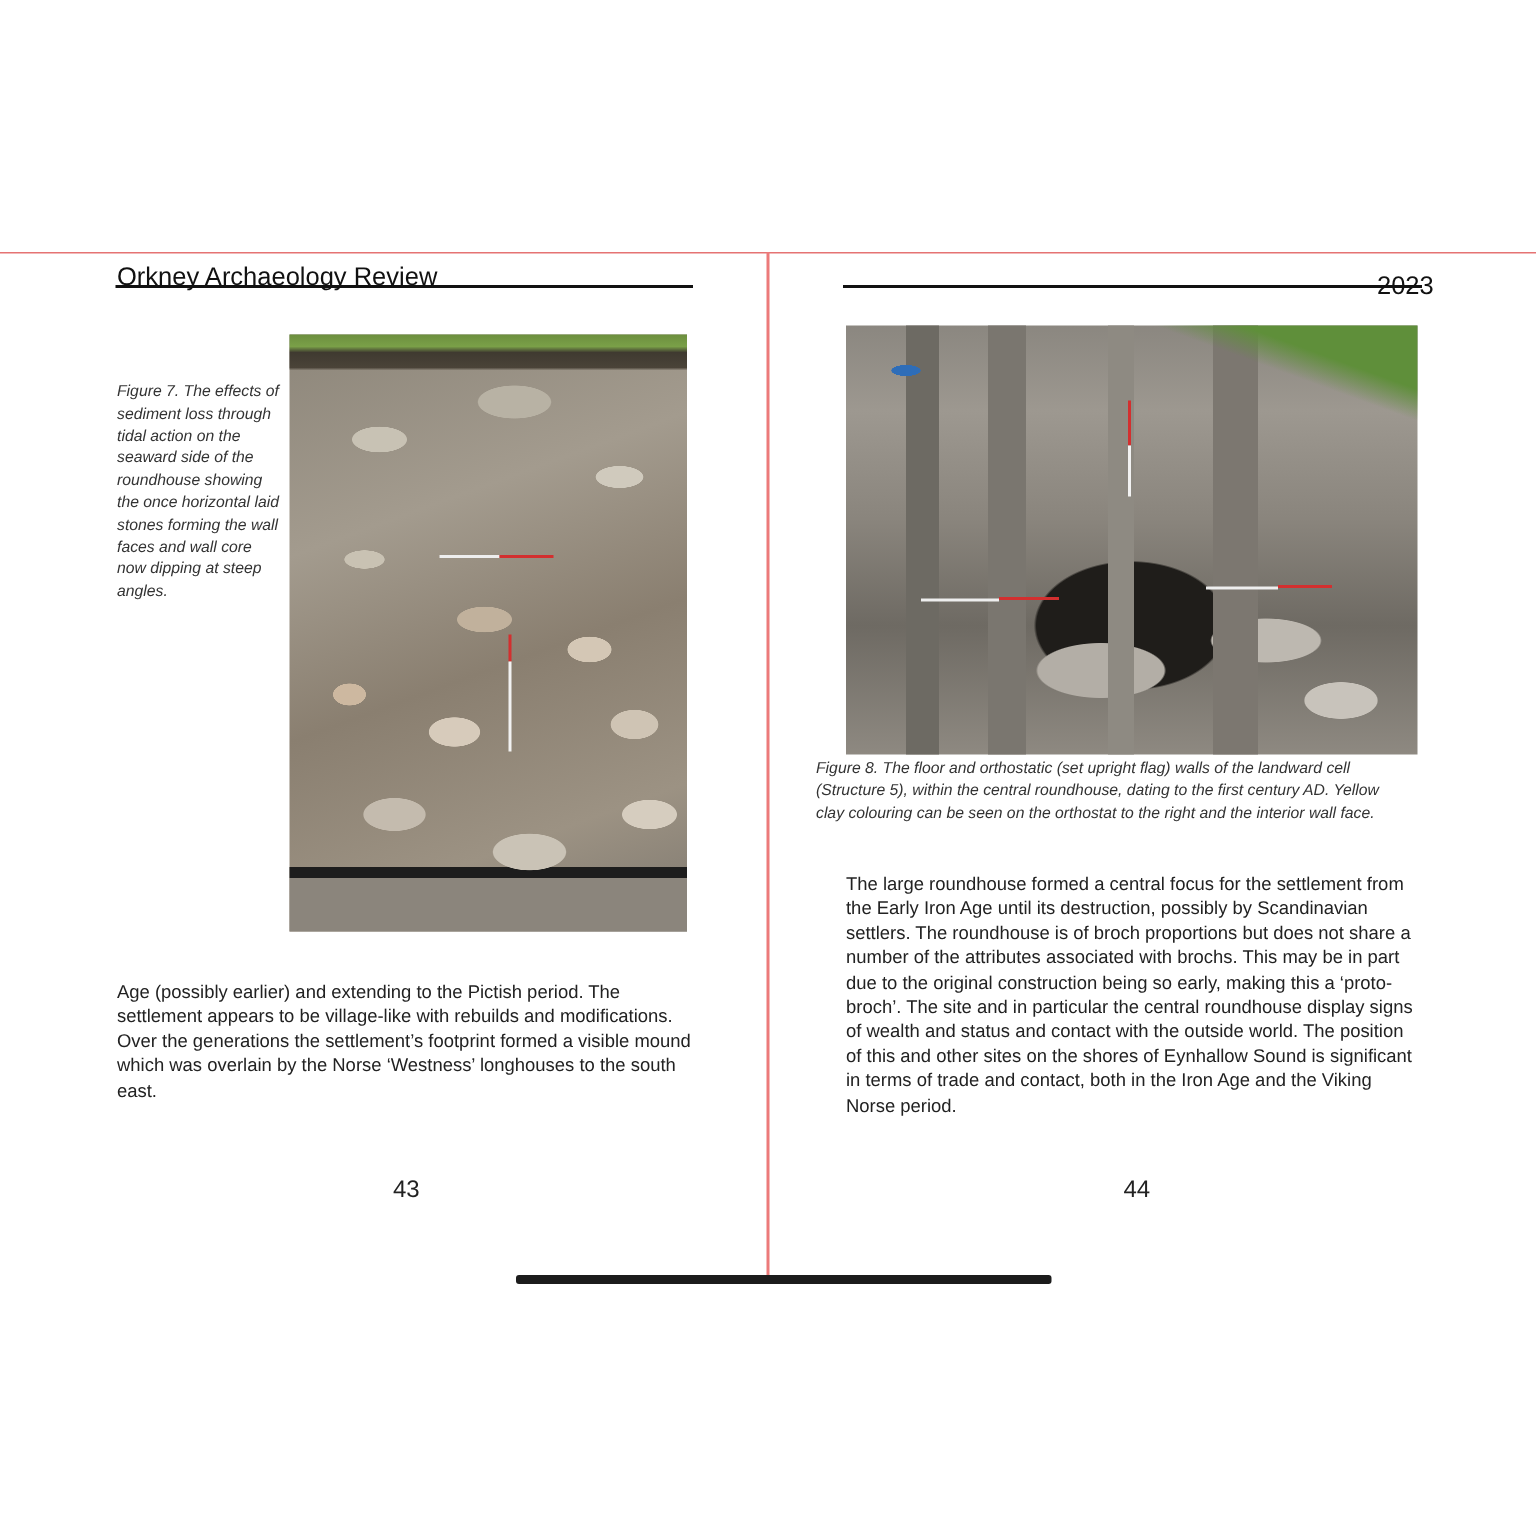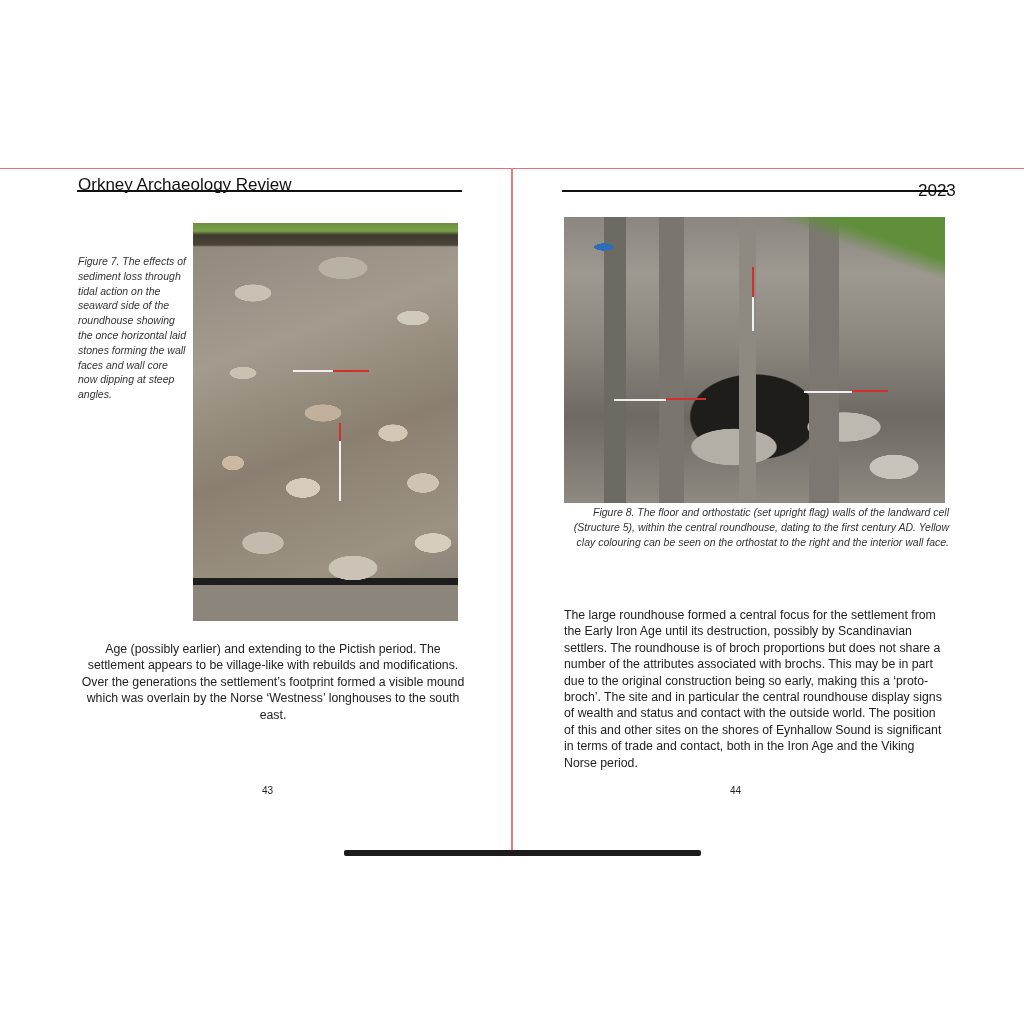--- a/index.html
+++ b/index.html
@@ -10,22 +10,22 @@
       color: #222;
     }
     .hline-top { position: absolute; left: 0; top: 168px; width: 1024px; height: 1px; background: #e57373; }
     .vline { position: absolute; left: 511px; top: 168px; width: 2px; height: 682px; background: #ec7a7a; }
     .bottom-bar { position: absolute; left: 344px; top: 850px; width: 357px; height: 6px; background: #1c1c1c; border-radius: 2px; }
 
     .running-head { position: absolute; font-size: 17px; color: #111; }
     .head-rule { position: absolute; height: 2px; background: #111; }
 
     .caption { position: absolute; font-style: italic; font-size: 10.5px; line-height: 14.8px; color: #333; }
-    .body-text { position: absolute; font-size: 12.3px; line-height: 16.4px; color: #222; margin-top: 26px; }
-    .page-num { position: absolute; font-size: 10px; color: #222; }
+    .body-text { position: absolute; font-size: 12.3px; line-height: 16.4px; color: #222; }
+    .page-num { position: absolute; font-size: 16px; color: #222; }
 
     .photo { position: absolute; overflow: hidden; }
     .photo-left {
       left: 193px; top: 223px; width: 265px; height: 398px;
       background:
         linear-gradient(180deg, #6c8f3e 0px, #7aa048 8px, #3f3a30 12px, #4a4338 22px, transparent 24px),
         radial-gradient(ellipse 30px 14px at 60px 70px, #c8c2b4 60%, transparent 62%),
         radial-gradient(ellipse 40px 18px at 150px 45px, #b8b2a4 60%, transparent 62%),
         radial-gradient(ellipse 26px 12px at 220px 95px, #d0cabd 60%, transparent 62%),
         radial-gradient(ellipse 22px 10px at 50px 150px, #c9c2b3 60%, transparent 62%),
@@ -66,38 +66,38 @@
 
   <div class="caption" style="left:78px; top:220px; width:108px;margin-top:34px;">Figure 7. The effects of sediment loss through tidal action on the seaward side of the roundhouse showing the once horizontal laid stones forming the wall faces and wall core now dipping at steep angles.</div>
 
   <div class="photo photo-left" title="Excavation photo of collapsed roundhouse wall stones with grass bank at top and scale bars">
     <div class="scale-bar" style="left:100px; top:147px; width:40px; background:#eee;"></div>
     <div class="scale-bar" style="left:140px; top:147px; width:36px; background:#d32f2f;"></div>
     <div class="scale-bar" style="left:146px; top:200px; width:2px; height:18px; background:#d32f2f;"></div>
     <div class="scale-bar" style="left:146px; top:218px; width:2px; height:60px; background:#f2f2f2;"></div>
   </div>
 
-  <div class="body-text" style="left:78px; top:615px; width:390px;text-align:center;">Age (possibly earlier) and extending to the Pictish period. The settlement appears to be village-like with rebuilds and modifications. Over the generations the settlement’s footprint formed a visible mound which was overlain by the Norse ‘Westness’ longhouses to the south east.</div>
+  <div class="body-text" style="left:78px; top:653px; width:390px;">Age (possibly earlier) and extending to the Pictish period. The settlement appears to be village-like with rebuilds and modifications. Over the generations the settlement’s footprint formed a visible mound which was overlain by the Norse ‘Westness’ longhouses to the south east.</div>
 
   <div class="page-num" style="left:262px; top:785px;">43</div>
 </div>
 
 <div>
   <div class="running-head" style="left:918px; top:181px;">2023</div>
   <div class="head-rule" style="left:562px; top:190px; width:386px;"></div>
 
   <div class="photo photo-right" title="Excavation photo of upright flagstone walls and stone floor of a cell inside the roundhouse with scale bars">
     <div class="scale-bar" style="left:188px; top:50px; width:2px; height:30px; background:#d32f2f;"></div>
     <div class="scale-bar" style="left:188px; top:80px; width:2px; height:34px; background:#f2f2f2;"></div>
     <div class="scale-bar" style="left:50px; top:182px; width:52px; background:#eee;"></div>
     <div class="scale-bar" style="left:102px; top:181px; width:40px; background:#d32f2f;"></div>
     <div class="scale-bar" style="left:240px; top:174px; width:48px; background:#eee;"></div>
     <div class="scale-bar" style="left:288px; top:173px; width:36px; background:#d32f2f;"></div>
   </div>
 
-  <div class="caption" style="left:564px; top:505px; width:385px;text-align:right;">Figure 8. The floor and orthostatic (set upright flag) walls of the landward cell (Structure 5), within the central roundhouse, dating to the first century AD. Yellow clay colouring can be seen on the orthostat to the right and the interior wall face.</div>
+  <div class="caption" style="left:544px; top:505px; width:385px;">Figure 8. The floor and orthostatic (set upright flag) walls of the landward cell (Structure 5), within the central roundhouse, dating to the first century AD. Yellow clay colouring can be seen on the orthostat to the right and the interior wall face.</div>
 
   <div class="body-text" style="left:564px; top:581px; width:385px;">The large roundhouse formed a central focus for the settlement from the Early Iron Age until its destruction, possibly by Scandinavian settlers. The roundhouse is of broch proportions but does not share a number of the attributes associated with brochs. This may be in part due to the original construction being so early, making this a ‘proto-broch’. The site and in particular the central roundhouse display signs of wealth and status and contact with the outside world. The position of this and other sites on the shores of Eynhallow Sound is significant in terms of trade and contact, both in the Iron Age and the Viking Norse period.</div>
 
-  <div class="page-num" style="left:730px; top:785px;">44</div>
+  <div class="page-num" style="left:749px; top:785px;">44</div>
 </div>
 
 <div class="bottom-bar"></div>
 
 </body></html>

